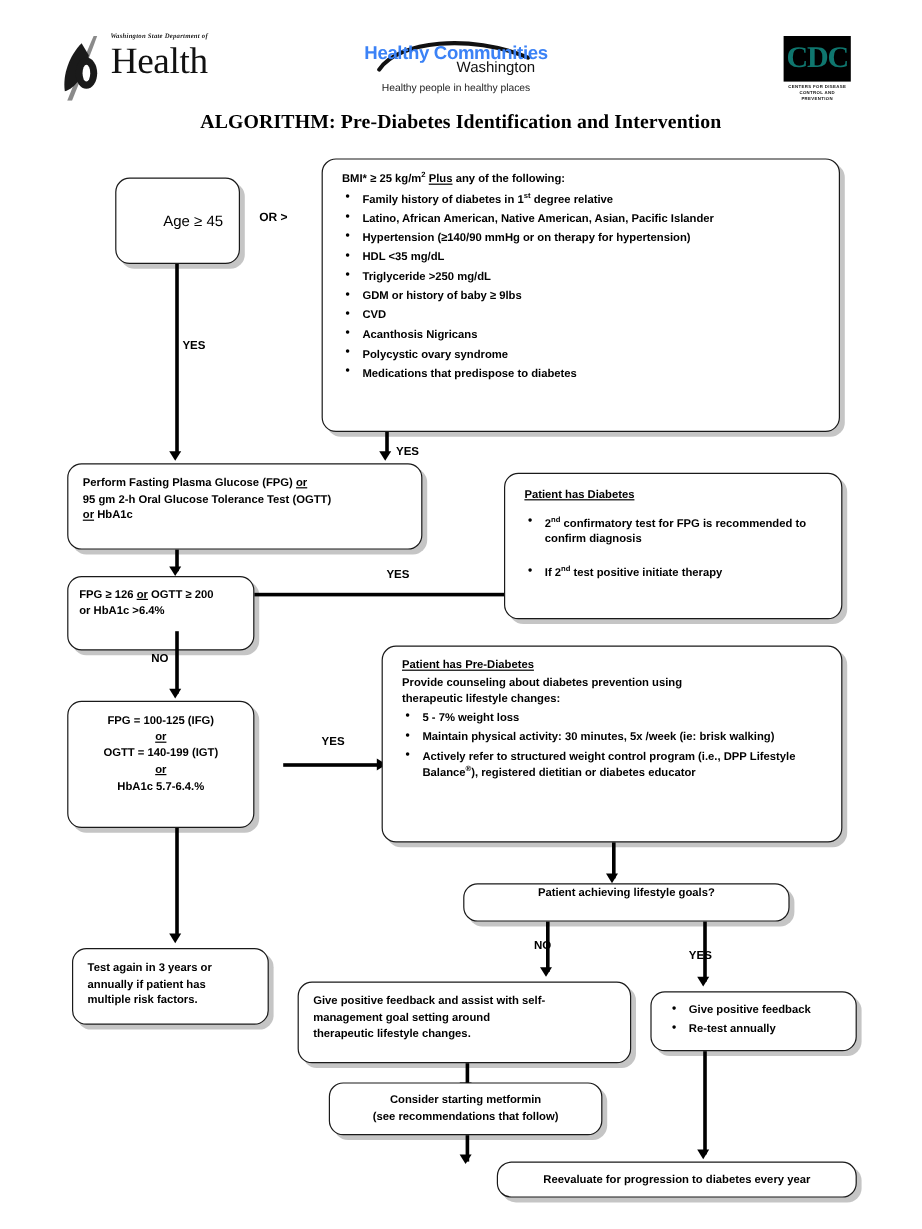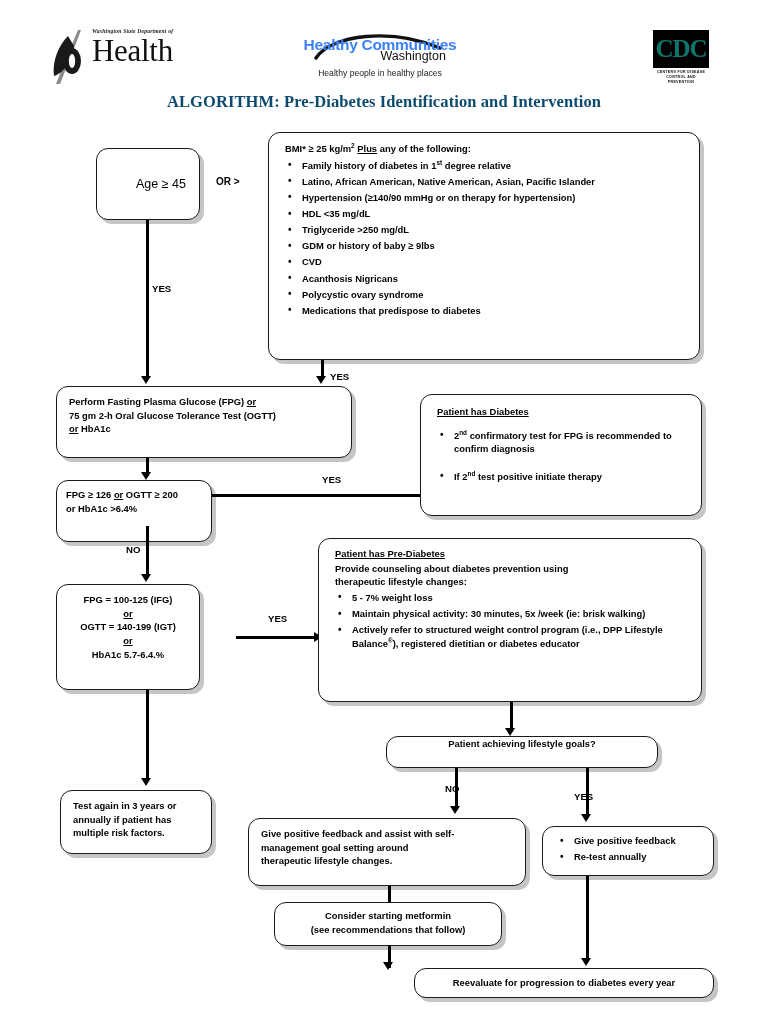--- a/index.html
+++ b/index.html
@@ -23,21 +23,21 @@
   }
   .doh-text { position: absolute; left: 44px; top: 0px; }
   .doh-sub {
     font-family: "Liberation Serif", serif;
     font-size: 5.6px; font-style: italic; font-weight: bold;
     letter-spacing: .2px; color: #1a1a1a; white-space: nowrap;
   }
   .doh-main {
     font-family: "Liberation Serif", serif;
     font-size: 31px; line-height: 31px; color: #111;
-    margin-top: 1px; letter-spacing: -0.3px;
+    margin-top: 1px; letter-spacing: -0.3px; text-align: center;
   }
 
   #logo-hc { left: 290px; top: 32px; width: 180px; height: 55px; text-align: center; }
   .hc-arc { position: absolute; left: 22px; top: 0px; width: 140px; height: 30px; }
   .hc-l1 { font-size: 15.5px; font-weight: bold; letter-spacing: -0.3px; color: #3b82f6; position: relative; top: 4px; }
   .hc-l2 { font-size: 12.5px; color: #111; text-align: right; padding-right: 24px; margin-top: -1px; }
   .hc-l3 { font-size: 8.6px; color: #222; margin-top: 5px; }
 
   #logo-cdc { left: 653px; top: 30px; width: 62px; height: 52px; }
   .cdc-box {
@@ -50,21 +50,21 @@
   }
   .cdc-sub {
     font-size: 3.6px; font-weight: bold; letter-spacing: .3px;
     color: #111; margin-top: 2px; width: 56px; text-align: center; line-height: 5px;
   }
 
   
   #title {
     position: absolute; left: 0; top: 92px; width: 768px; text-align: center;
     font-family: "Liberation Serif", serif; font-weight: bold;
-    font-size: 16.5px; color: #0c4a6e; letter-spacing: .1px;
+    font-size: 16.5px; color: #000000; letter-spacing: .1px;
   }
 
   
   .box {
     position: absolute;
     background: #ffffff;
     border: 1.3px solid #1a1a1a;
     border-radius: 12px;
     box-shadow: 4px 4px 0 0 rgba(150,150,150,.55);
     font-size: 9.4px;
@@ -174,21 +174,21 @@
   <div class="vline" style="left:146px; top:220px; height:159px;"></div>
   <div class="arrow-down" style="left:141px; top:376px;"></div>
   <div class="edge-label" style="left:152px; top:283px;">YES</div>
 
   <div class="vline" style="left:321px; top:360px; height:19px;"></div>
   <div class="arrow-down" style="left:316px; top:376px;"></div>
   <div class="edge-label" style="left:330px; top:371px;">YES</div>
 
   <div class="box" id="box-perform" style="left:56px; top:386px; width:296px; height:72px; padding:8px 12px;">
     <div><span>Perform Fasting Plasma Glucose (FPG) </span><span class="u">or</span></div>
-    <div>75 gm 2-h Oral Glucose Tolerance Test (OGTT)</div>
+    <div>95 gm 2-h Oral Glucose Tolerance Test (OGTT)</div>
     <div><span class="u">or</span><span>  HbA1c</span></div>
   </div>
 
   <div class="vline" style="left:146px; top:458px; height:18px;"></div>
   <div class="arrow-down" style="left:141px; top:472px;"></div>
 
   <div class="box" id="box-threshold" style="left:56px; top:480px; width:156px; height:62px; padding:7px 9px;">
     <div><span>FPG </span><span>≥ 126 </span><span class="u">or</span><span> OGTT ≥ 200</span></div>
     <div>or HbA1c &gt;6.4%</div>
   </div>
@@ -202,21 +202,21 @@
     <ul style="margin-top:10px;">
       <li style="margin-bottom:14px;"><span>2<sup>nd</sup> confirmatory test for FPG is recommended to confirm diagnosis</span></li>
       <li><span>If 2<sup>nd</sup> test positive initiate therapy</span></li>
     </ul>
   </div>
 
   <div class="vline" style="left:146px; top:526px; height:52px;"></div>
   <div class="arrow-down" style="left:141px; top:574px;"></div>
   <div class="edge-label" style="left:126px; top:544px;">NO</div>
 
-  <div class="box center" id="box-prerange" style="left:56px; top:584px; width:144px; height:106px; padding:8px 8px;">
+  <div class="box center" id="box-prerange" style="left:56px; top:584px; width:156px; height:106px; padding:8px 8px;">
     <div>FPG = 100-125 (IFG)</div>
     <div class="u">or</div>
     <div>OGTT = 140-199 (IGT)</div>
     <div class="u">or</div>
     <div>HbA1c 5.7-6.4.%</div>
   </div>
 
   <div class="hline" style="left:236px; top:636px; width:82px;"></div>
   <div class="arrow-right" style="left:314px; top:632px;"></div>
   <div class="edge-label" style="left:268px; top:613px;">YES</div>
@@ -228,21 +228,21 @@
     <ul style="margin-top:2px;">
       <li><span>5 - 7% weight loss</span></li>
       <li><span>Maintain physical activity: 30 minutes, 5x /week (ie: brisk walking)</span></li>
       <li><span>Actively refer to structured weight control program (i.e., DPP Lifestyle Balance<sup>®</sup>), registered dietitian or diabetes educator</span></li>
     </ul>
   </div>
 
   <div class="vline" style="left:146px; top:690px; height:90px;"></div>
   <div class="arrow-down" style="left:141px; top:778px;"></div>
 
-  <div class="box" id="box-retest" style="left:60px; top:790px; width:152px; height:64px; padding:8px 12px;">
+  <div class="box" id="box-retest" style="left:60px; top:790px; width:164px; height:64px; padding:8px 12px;">
     <div>Test again in 3 years or</div>
     <div>annually if patient has</div>
     <div>multiple risk factors.</div>
   </div>
 
   <div class="vline" style="left:510px; top:702px; height:30px;"></div>
   <div class="arrow-down" style="left:505px; top:728px;"></div>
 
   <div class="box center" id="box-goals" style="left:386px; top:736px; width:272px; height:32px; display:flex; justify-content:center; padding:0 10px;">
     <span>Patient achieving lifestyle goals?</span>

